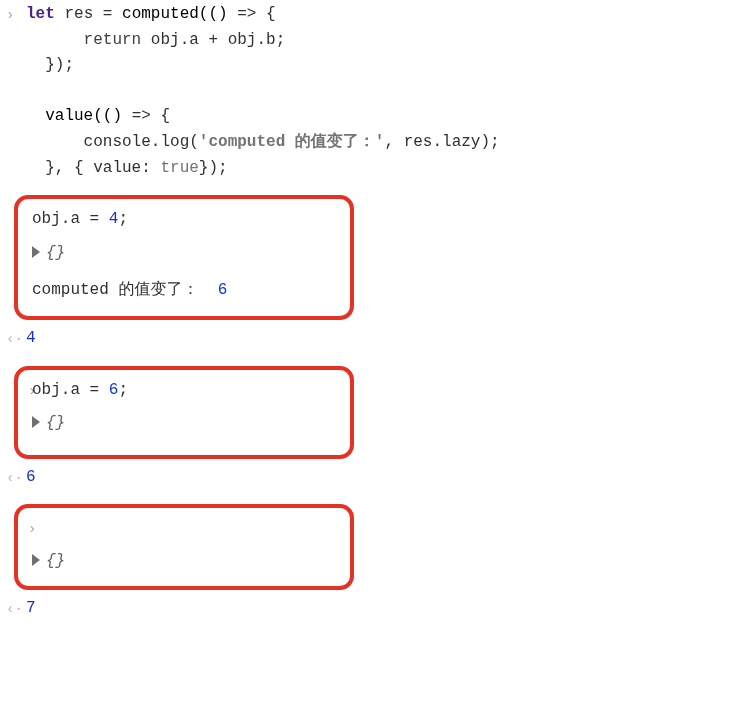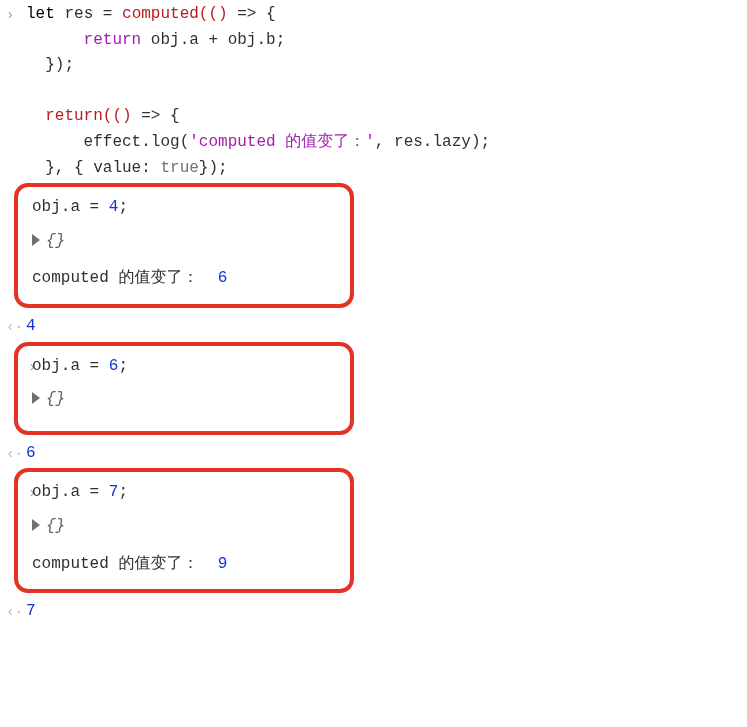--- a/index.html
+++ b/index.html
@@ -26,33 +26,33 @@
     font-size: 14px;
     padding-top: 2px;
   }
   .gutter.ret {
     color: #b8b8b8;
   }
   .content {
     flex: 1;
     white-space: pre;
   }
-  .kw-let { color: #000000; }
-  .kw-return { color: #a21caf; }
+  .kw-let { color: #4c1d95; font-weight: bold; }
+  .kw-return { color: #404040; }
   .kw-true { color: #737373; }
-  .fn-name { color: #b91c1c; }
+  .fn-name { color: #000000; }
   .ident { color: #303030; }
-  .str { color: #a21caf; }
+  .str { color: #737373; font-weight: bold; }
   .num { color: #1230d8; }
   .plain { color: #303030; }
 
   .highlight-box {
     border: 4px solid #e43225;
     border-radius: 14px;
-    margin: 0 10px 4px 14px;
+    margin: 12px 10px 4px 14px;
     padding: 6px 8px 6px 0;
     width: 340px;
   }
   .highlight-box .row { padding-left: 10px; }
   .highlight-box .gutter { width: 4px; }
 
   .disclosure {
     display: inline-block;
     width: 0; height: 0;
     border-top: 6px solid transparent;
@@ -66,22 +66,22 @@
 </style>
 </head>
 <body>
 
 <div class="row">
   <div class="gutter">›</div>
   <div class="content"><span class="kw-let">let</span> <span class="ident">res</span><span class="plain"> = </span><span class="fn-name">computed(() </span><span class="plain">=&gt; {</span>
       <span class="kw-return">return</span><span class="plain"> obj.a + obj.b;</span>
   <span class="plain">});</span>
 
-  <span class="fn-name">return(() </span><span class="plain">=&gt; {</span>
-      <span class="plain">effect.log(</span><span class="str">'computed 的值变了：'</span><span class="plain">, res.lazy);</span>
+  <span class="fn-name">value(() </span><span class="plain">=&gt; {</span>
+      <span class="plain">console.log(</span><span class="str">'computed 的值变了：'</span><span class="plain">, res.lazy);</span>
   <span class="plain">}, { value: </span><span class="kw-true">true</span><span class="plain">});</span></div>
 </div>
 
 <div class="highlight-box">
   <div class="row">
     <div class="gutter"></div>
     <div class="content"><span class="plain">obj.a = </span><span class="num">4</span><span class="plain">;</span></div>
   </div>
   <div class="row log-row">
     <div class="gutter"></div>
@@ -111,27 +111,22 @@
   </div>
 </div>
 <div class="row">
   <div class="gutter ret">‹·</div>
   <div class="content"><span class="num">6</span></div>
 </div>
 
 <div class="highlight-box">
   <div class="row">
     <div class="gutter">›</div>
-    <div class="content"><span class="plain">obj.a = </span><span class="num">7</span><span class="plain">;</span></div>
   </div>
   <div class="row log-row">
     <div class="gutter"></div>
     <div class="content"><span class="disclosure"></span><span class="obj-braces">{}</span></div>
-  </div>
-  <div class="row log-row">
-    <div class="gutter"></div>
-    <div class="content"><span class="plain">computed 的值变了： </span> <span class="num">9</span></div>
   </div>
 </div>
 <div class="row">
   <div class="gutter ret">‹·</div>
   <div class="content"><span class="num">7</span></div>
 </div>
 
 </body></html>

